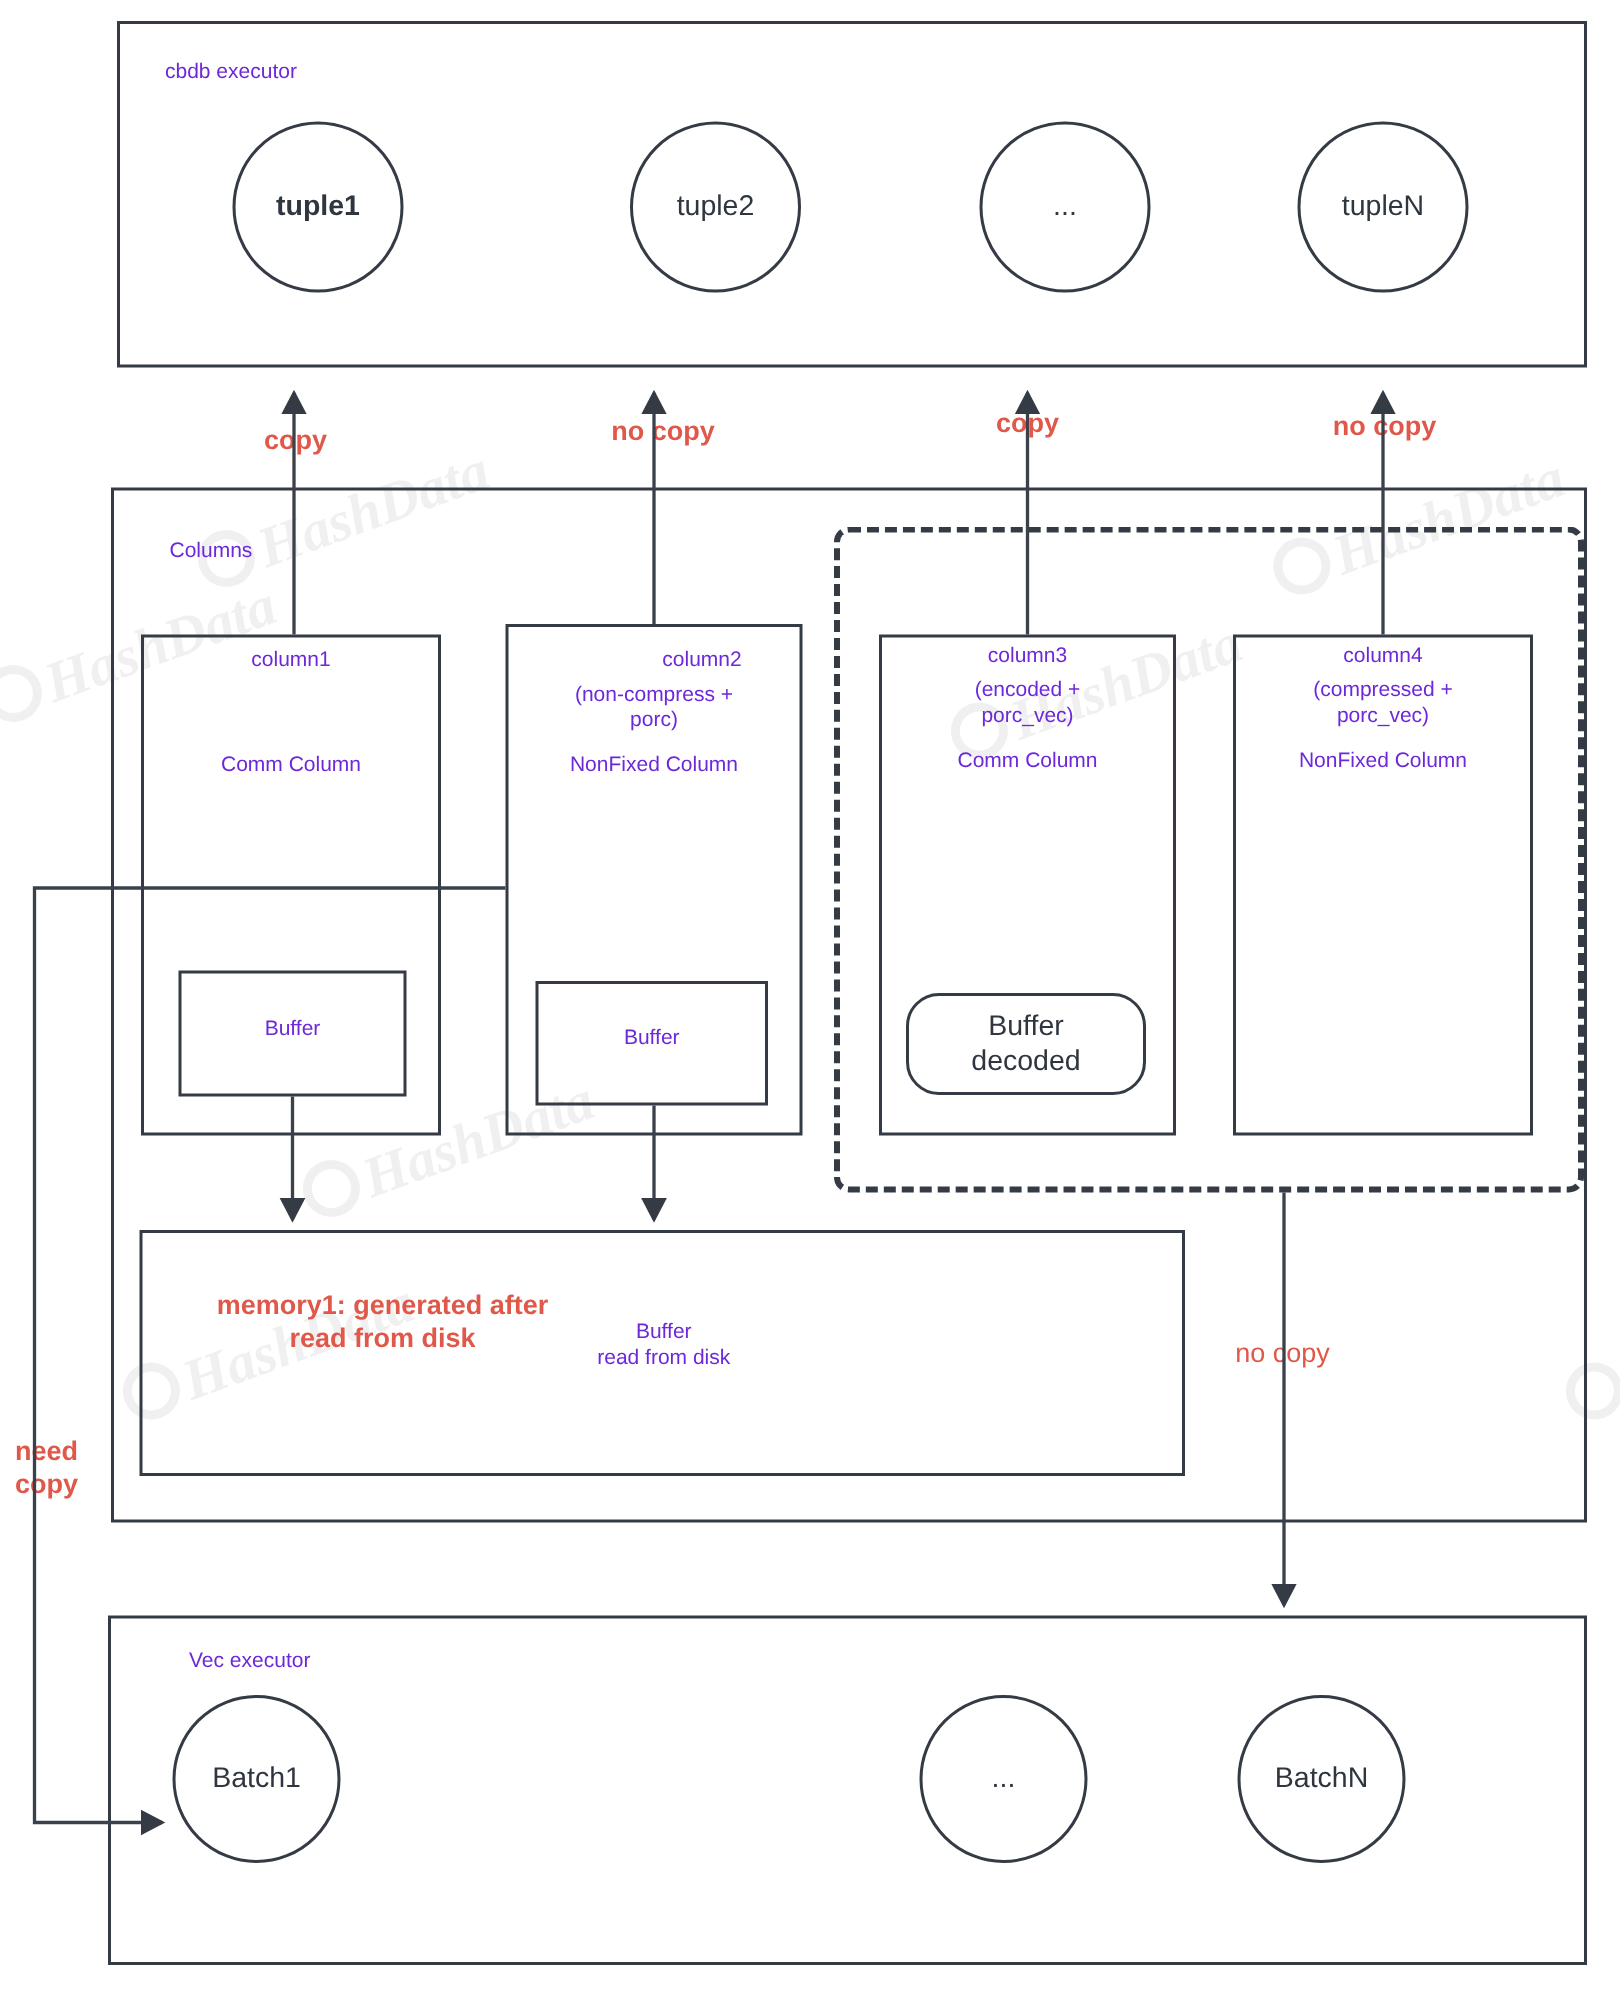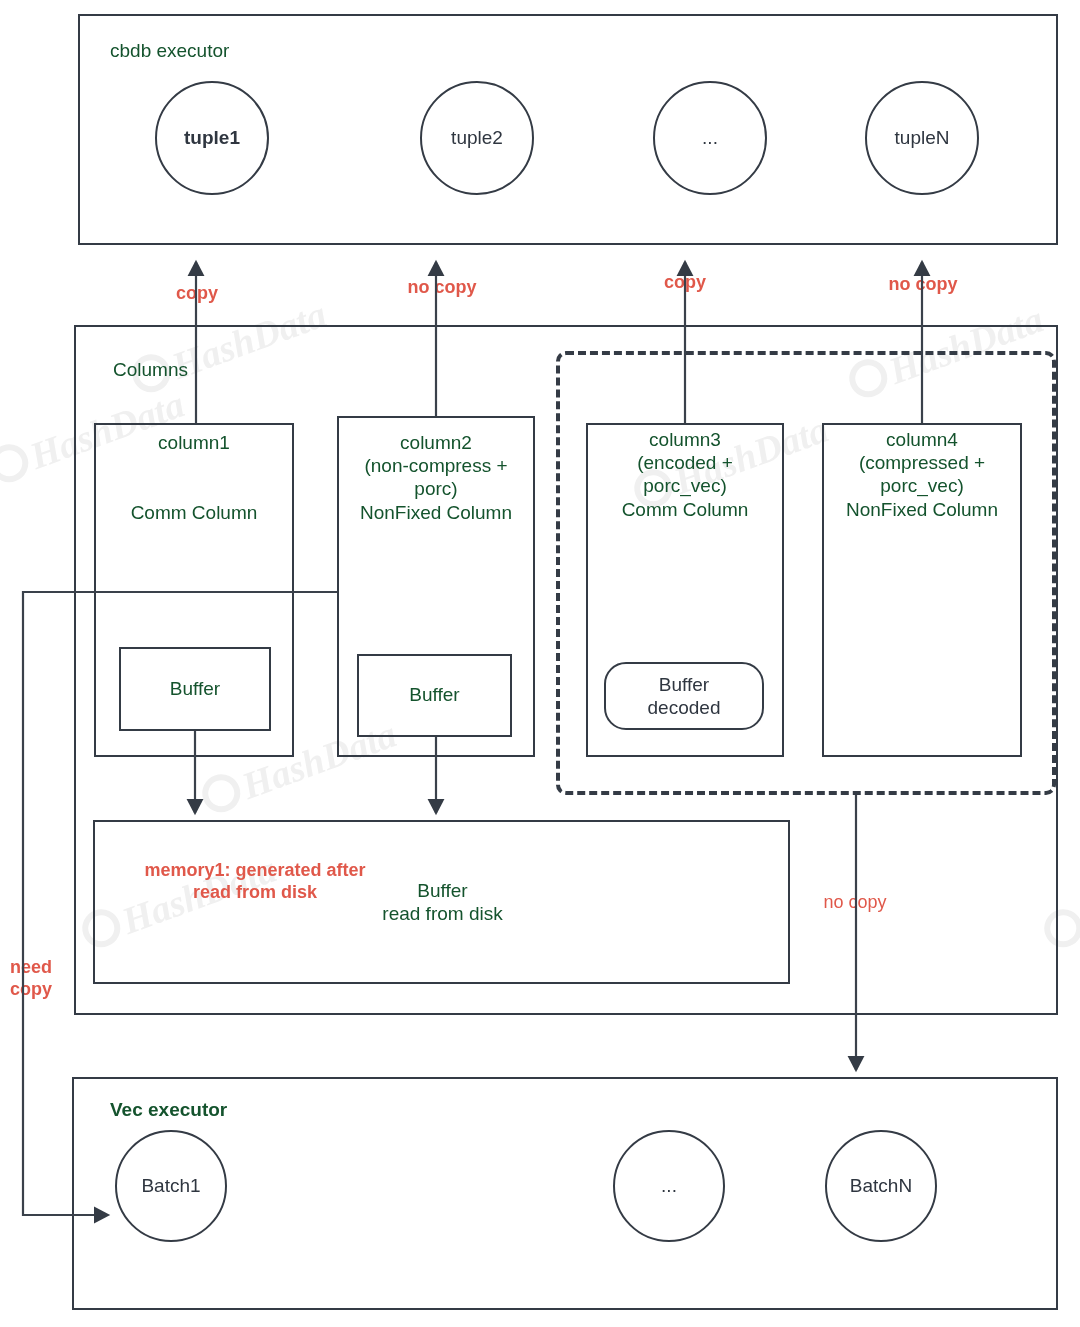--- a/index.html
+++ b/index.html
@@ -50,22 +50,22 @@
     flex-direction:column;
     align-items:center;
     justify-content:center;
     line-height:1.22;
     font-size:19px;
     color:#2f3640;
     text-align:center;
   }
   .lbl{
     position:absolute;
-    color:#14532d;
-    font-size:19px;
+    color:#6d28d9;
+    font-size:14px;
     line-height:1.22;
     white-space:pre-line;
   }
   .lbl.center{text-align:center;}
   .red{
     position:absolute;
     color:#e0584a;
     font-size:18px;
     font-weight:bold;
     line-height:1.22;
@@ -146,21 +146,21 @@
 
   <div class="dashed" style="left:556px;top:351px;width:500px;height:444px;"></div>
 
   <div class="box thin" style="left:94px;top:423px;width:200px;height:334px;"></div>
   <div class="lbl center" style="left:94px;top:431px;width:200px;">column1</div>
   <div class="lbl center" style="left:94px;top:501px;width:200px;">Comm Column</div>
   <div class="box thin" style="left:119px;top:647px;width:152px;height:84px;"></div>
   <div class="lbl center" style="left:119px;top:677px;width:152px;">Buffer</div>
 
   <div class="box thin" style="left:337px;top:416px;width:198px;height:341px;"></div>
-  <div class="lbl center" style="left:337px;top:431px;width:198px;">column2</div>
+  <div class="lbl center" style="left:337px;top:431px;width:198px;padding-left:32px;">column2</div>
   <div class="lbl center" style="left:337px;top:454px;width:198px;">(non-compress +
 porc)</div>
   <div class="lbl center" style="left:337px;top:501px;width:198px;">NonFixed Column</div>
   <div class="box thin" style="left:357px;top:654px;width:155px;height:83px;"></div>
   <div class="lbl center" style="left:357px;top:683px;width:155px;">Buffer</div>
 
   <div class="box thin" style="left:586px;top:423px;width:198px;height:334px;"></div>
   <div class="lbl center" style="left:586px;top:428px;width:198px;">column3</div>
   <div class="lbl center" style="left:586px;top:451px;width:198px;">(encoded +
 porc_vec)</div>
@@ -180,21 +180,21 @@
   <div class="red" style="left:110px;top:840px;width:290px;text-align:center;margin-top:20px;">memory1: generated after
 read from disk</div>
   <div class="lbl center" style="left:330px;top:879px;width:225px;">Buffer
 read from disk</div>
 
   <div class="redlight" style="left:800px;top:892px;width:110px;">no copy</div>
   <div class="red" style="left:2px;top:957px;width:58px;">need
 copy</div>
 
   <div class="box" style="left:72px;top:1077px;width:986px;height:233px;"></div>
-  <div class="lbl" style="left:110px;top:1098px;font-weight:bold;">Vec executor</div>
+  <div class="lbl" style="left:126px;top:1098px;">Vec executor</div>
 
   <div class="circle" style="left:115px;top:1130px;width:112px;height:112px;">
     <span>Batch1</span>
   </div>
   <div class="circle" style="left:613px;top:1130px;width:112px;height:112px;">
     <span>...</span>
   </div>
   <div class="circle" style="left:825px;top:1130px;width:112px;height:112px;">
     <span>BatchN</span>
   </div>

